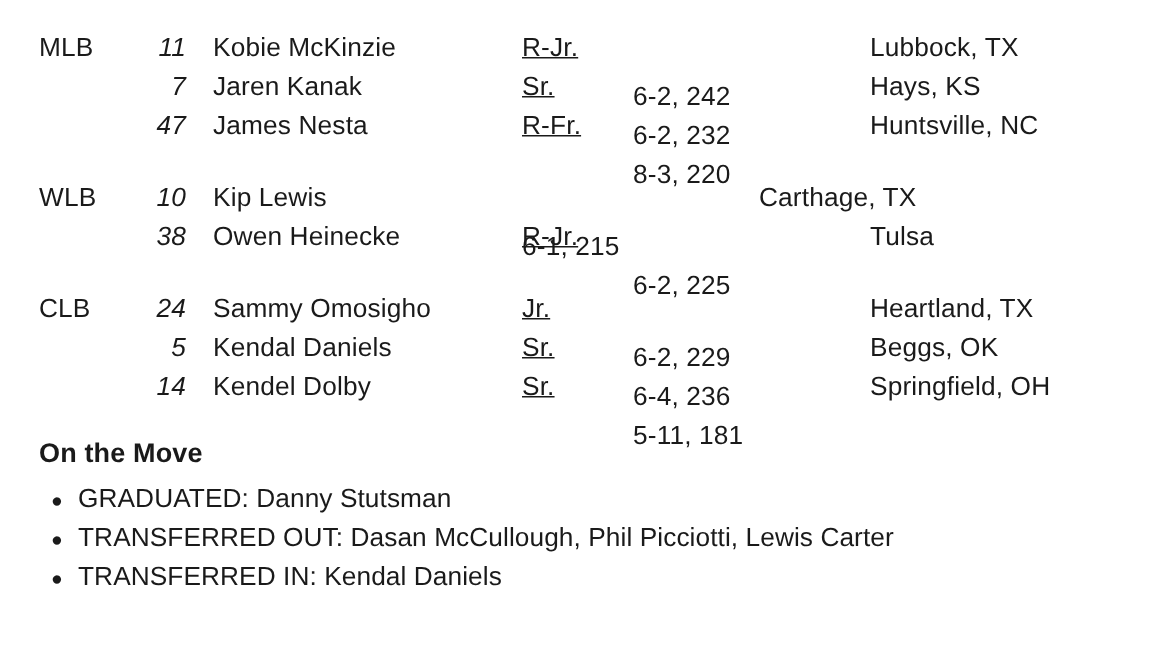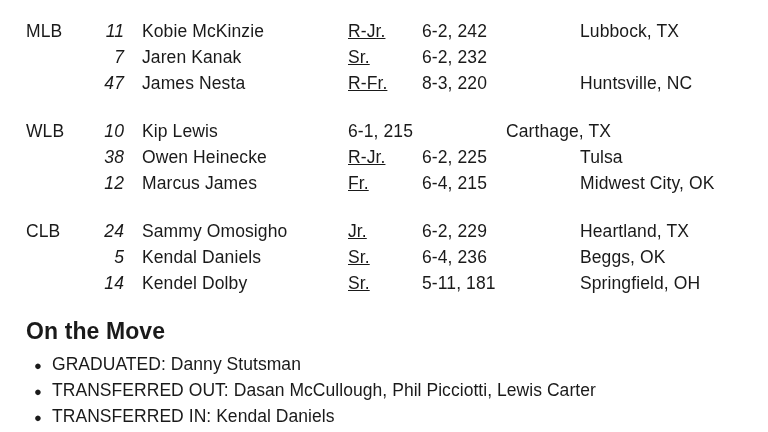--- a/index.html
+++ b/index.html
@@ -50,27 +50,28 @@
     flex: 0 0 206px;
   }
   .col-class {
     width: 74px;
     flex: 0 0 74px;
     text-decoration: underline;
   }
   .col-measure {
     width: 118px;
     flex: 0 0 118px;
+    margin-top: 33px;
   }
   .col-home {
     flex: 1 1 auto;
     margin-left: 40px;
   }
   .section-title {
-    font-size: 23px;
+    font-size: 18px;
     font-weight: bold;
     margin: 6px 0 7px 0;
     letter-spacing: 0.1px;
   }
   .move-list {
     list-style: none;
     margin: 0;
     padding: 0;
   }
   .move-item {
@@ -106,20 +107,21 @@
         <span class="col-class">R-Jr.</span>
         <span class="col-measure">6-2, 242</span>
         <span class="col-home">Lubbock, TX</span>
       </div>
       <div class="roster-row">
         <span class="col-pos"></span>
         <span class="col-num">7</span>
         <span class="col-name">Jaren Kanak</span>
         <span class="col-class">Sr.</span>
         <span class="col-measure">6-2, 232</span>
+        <span class="col-home">Hays, KS</span>
       </div>
       <div class="roster-row">
         <span class="col-pos"></span>
         <span class="col-num">47</span>
         <span class="col-name">James Nesta</span>
         <span class="col-class">R-Fr.</span>
         <span class="col-measure">8-3, 220</span>
         <span class="col-home">Huntsville, NC</span>
       </div>
     </div>
@@ -132,28 +134,20 @@
         <span class="col-measure">6-1, 215</span>
         <span class="col-home">Carthage, TX</span>
       </div>
       <div class="roster-row">
         <span class="col-pos"></span>
         <span class="col-num">38</span>
         <span class="col-name">Owen Heinecke</span>
         <span class="col-class">R-Jr.</span>
         <span class="col-measure">6-2, 225</span>
         <span class="col-home">Tulsa</span>
-      </div>
-      <div class="roster-row">
-        <span class="col-pos"></span>
-        <span class="col-num">12</span>
-        <span class="col-name">Marcus James</span>
-        <span class="col-class">Fr.</span>
-        <span class="col-measure">6-4, 215</span>
-        <span class="col-home">Midwest City, OK</span>
       </div>
     </div>
 
     <div class="roster-group">
       <div class="roster-row">
         <span class="col-pos">CLB</span>
         <span class="col-num">24</span>
         <span class="col-name">Sammy Omosigho</span>
         <span class="col-class">Jr.</span>
         <span class="col-measure">6-2, 229</span>

